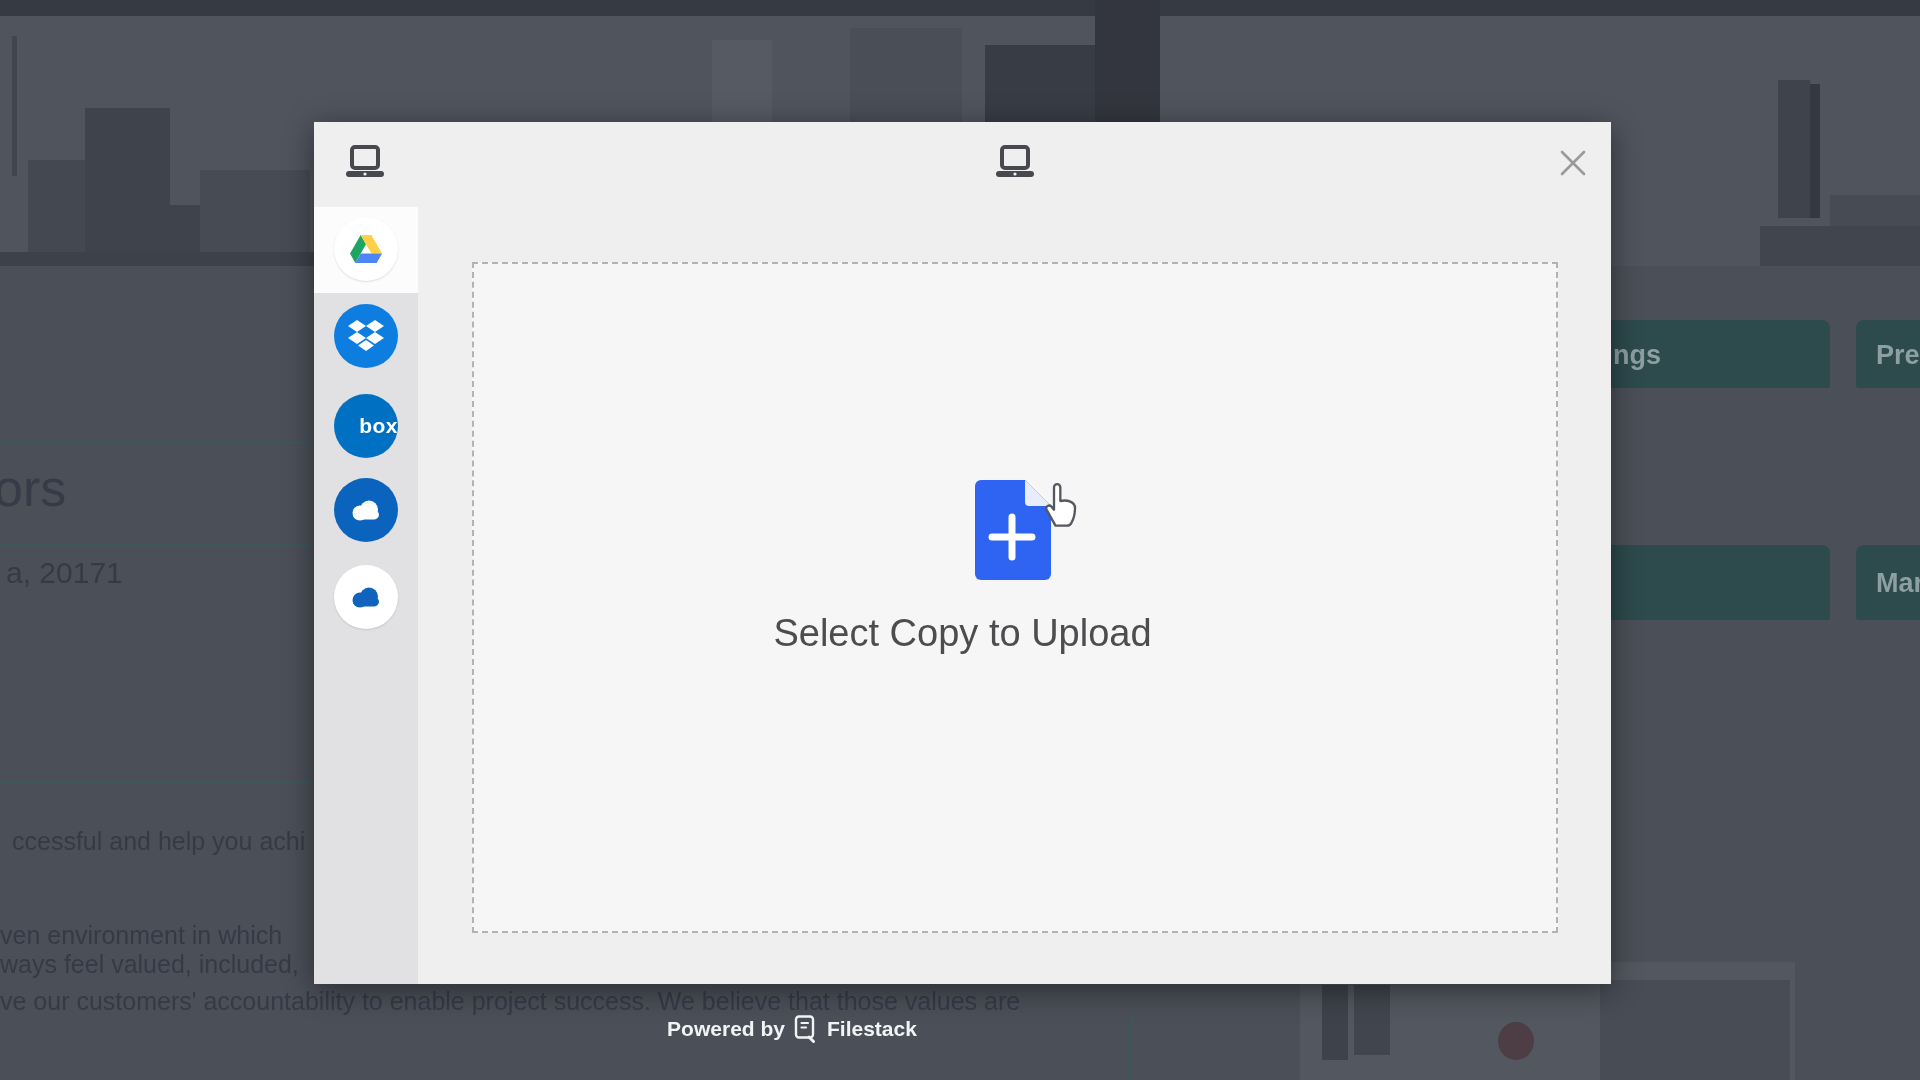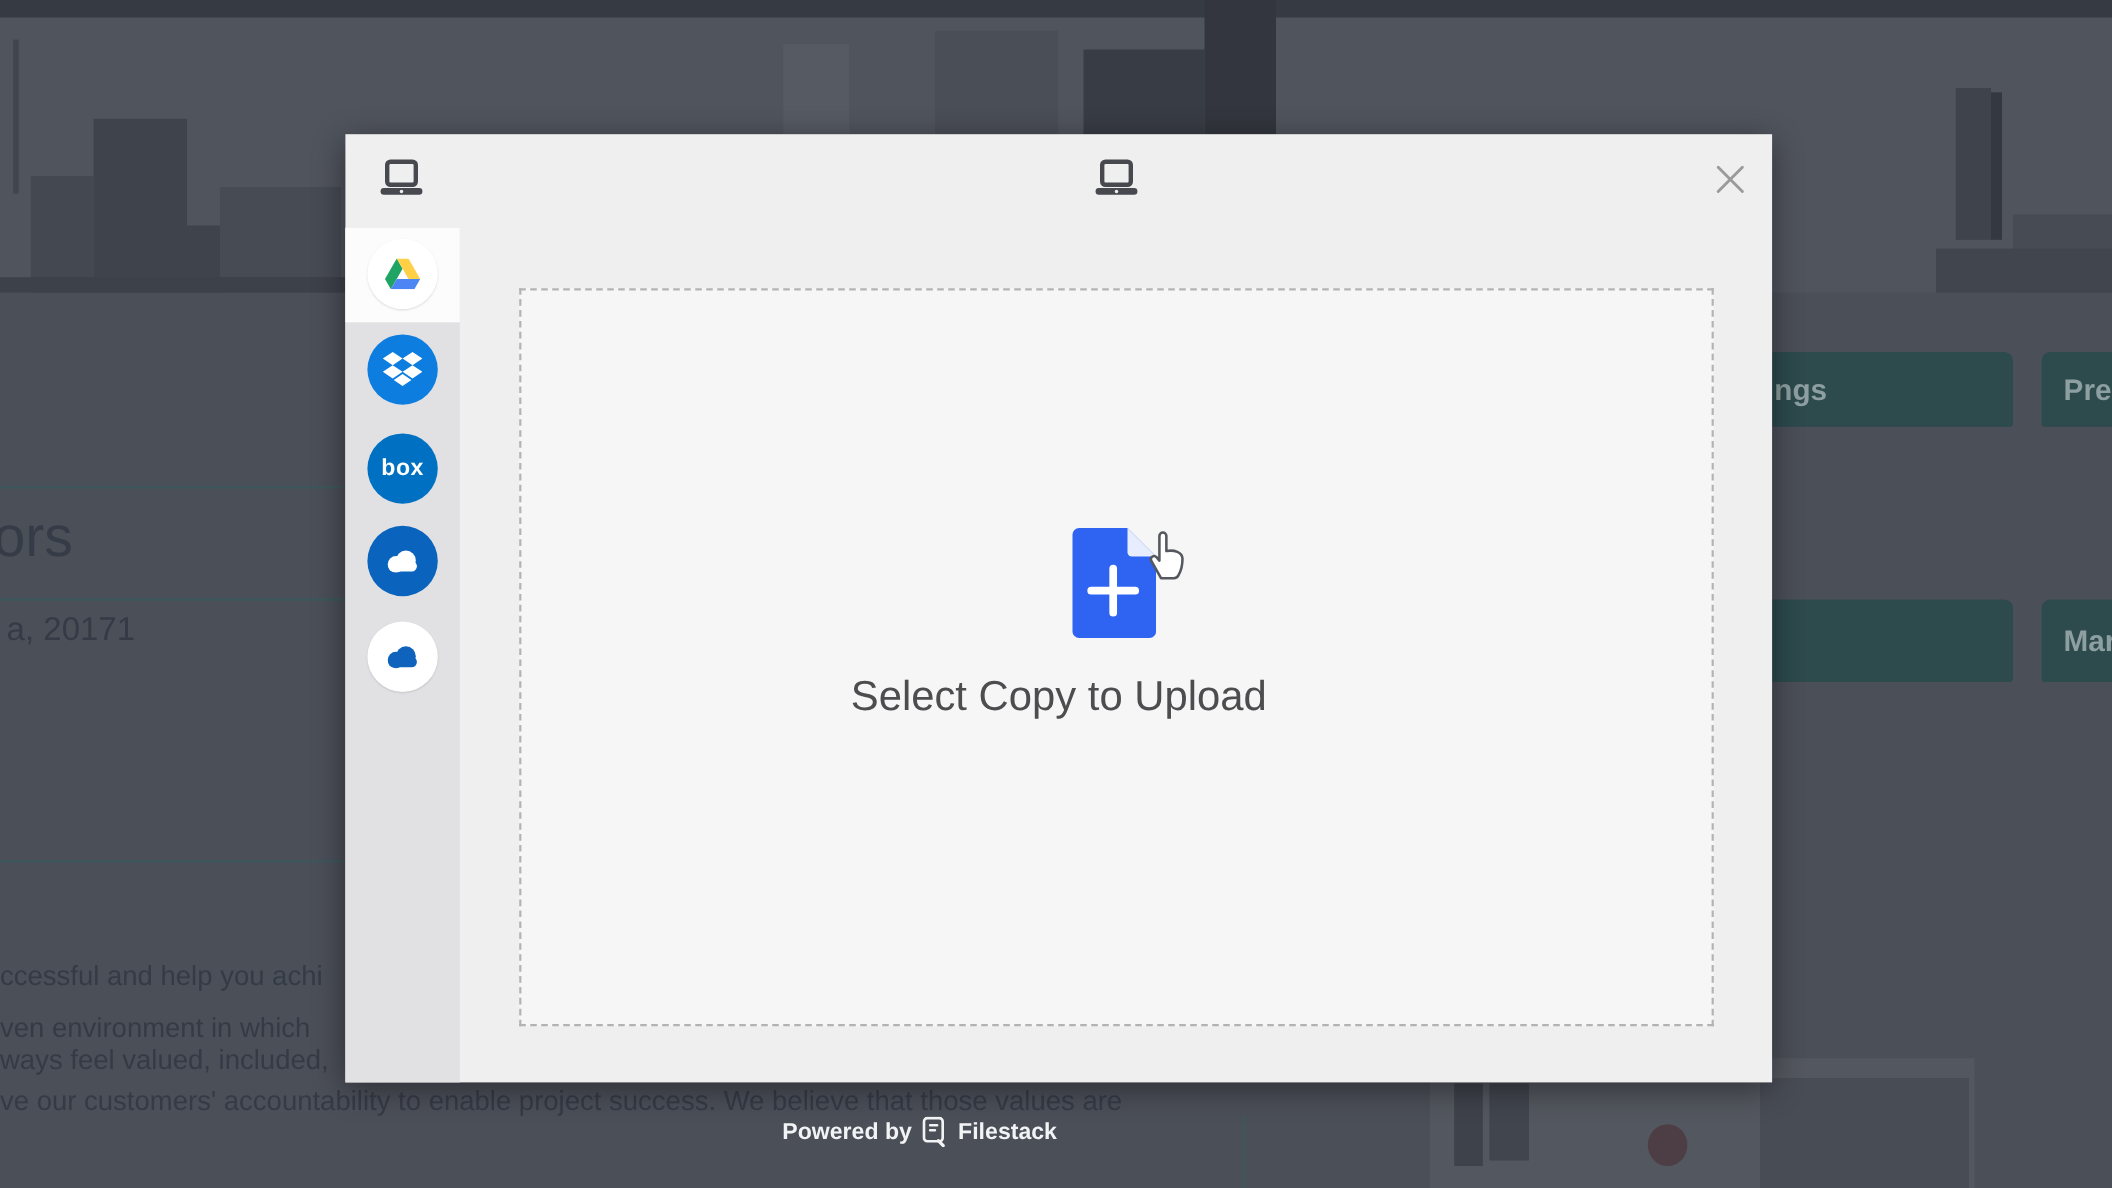--- a/index.html
+++ b/index.html
@@ -27,34 +27,34 @@
 
   
   #modal{left:314px;top:122px;width:1297px;height:862px;background:#efeff0;z-index:10;
          box-shadow:0 6px 28px rgba(0,0,0,.45);}
   #sidebar{left:0;top:85px;width:104px;height:777px;background:#e1e1e3;}
   .side-tile{left:0;width:104px;height:86px;}
   .tile-active{background:#fcfcfc;}
   .src-circle{width:64px;height:64px;border-radius:50%;left:20px;display:flex;align-items:center;justify-content:center;}
   .c-white{background:#ffffff;box-shadow:0 1px 2px rgba(0,0,0,.12);}
   .c-dropbox{background:#0d7de0;}
-  .c-box{background:#0071c2;}
+  .c-box{background:#0071c2;justify-content:flex-end;}
   .c-onedrive{background:#0a64bd;}
   .box-word{color:#fff;font-size:21px;font-weight:bold;letter-spacing:.5px;}
 
   #dropzone{left:158px;top:140px;width:1086px;height:671px;background:#f6f6f6;
             border:2px dashed #b3b3b3;box-sizing:border-box;}
   .dz-title{left:0;top:490px;width:100%;text-align:center;font-size:38px;color:#4d4d4f;}
   .dz-sub{left:0;top:560px;width:100%;text-align:center;font-size:20px;color:#9da0a4;}
   .file-icon{left:659px;top:358px;}
   #close-btn{left:1245px;top:27px;width:28px;height:28px;cursor:pointer;}
 
   
   #footer{left:0;top:1012px;width:1584px;height:34px;z-index:11;display:flex;
-          align-items:center;justify-content:center;gap:9px;padding-left:44px;}
+          align-items:center;justify-content:center;gap:9px;}
   .foot-txt{color:#f2f3f5;font-size:21px;font-weight:bold;}
 
   
   #cursor{left:724px;top:358px;z-index:12;}
 </style>
 </head>
 <body>
 
 <div id="app">
 
@@ -83,21 +83,21 @@
       <div class="abs bldg" style="left:1810px;top:84px;width:10px;height:134px;background:#343841;"></div>
       <div class="abs bldg grid" style="left:1830px;top:195px;width:90px;height:71px;background:#474b54;"></div>
       <div class="abs bldg stripes" style="left:1760px;top:226px;width:160px;height:40px;background:#41454e;"></div>
     </div>
 
     <div class="abs teal-line" style="left:0;top:442px;width:314px;"></div>
     <div class="abs bg-txt bg-head" style="left:-6px;top:458px;">ors</div>
     <div class="abs teal-line" style="left:0;top:544px;width:314px;"></div>
     <div class="abs bg-txt bg-sub" style="left:6px;top:556px;">a, 20171</div>
     <div class="abs teal-line" style="left:0;top:782px;width:314px;"></div>
-    <div class="abs bg-txt bg-par" style="left:0px;top:827px;margin-top:46px;">ccessful and help you achi</div>
+    <div class="abs bg-txt bg-par" style="left:12px;top:827px;">ccessful and help you achi</div>
 
     <div class="abs bg-txt bg-par" style="left:0px;top:921px;">ven environment in which</div>
     <div class="abs bg-txt bg-par" style="left:0px;top:950px;">ways feel valued, included,</div>
     <div class="abs bg-txt bg-par" style="left:0px;top:987px;">ve our customers' accountability to enable project success. We believe that those values are</div>
 
     <div class="abs card-head" style="left:1500px;top:320px;width:330px;height:68px;"></div>
     <div class="abs card-txt" style="left:1613px;top:340px;">ngs</div>
     <div class="abs card-head" style="left:1856px;top:320px;width:90px;height:68px;"></div>
     <div class="abs card-txt" style="left:1876px;top:340px;">Pre</div>
     <div class="abs card-head" style="left:1500px;top:545px;width:330px;height:75px;"></div>

